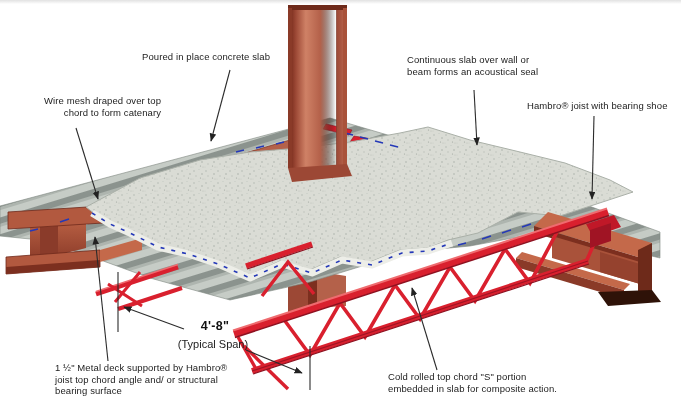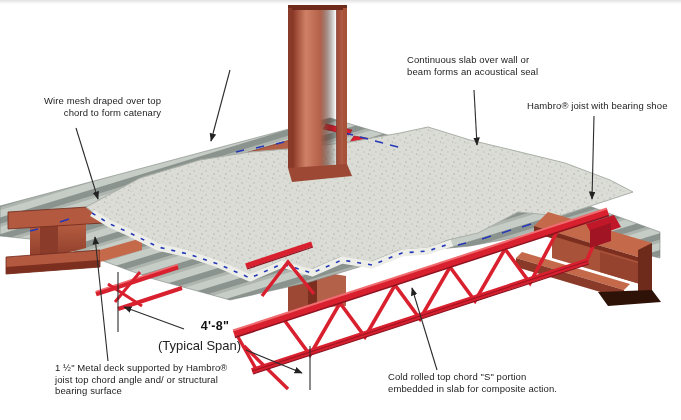--- a/index.html
+++ b/index.html
@@ -11,21 +11,21 @@
   .lbl{
     position:absolute;font-size:9.5px;line-height:11.5px;color:#222;
     white-space:pre-line;letter-spacing:0.1px;
   }
   .lbl.nowrap{white-space:nowrap;}
   .dim-value{
     position:absolute;font-size:12.5px;font-weight:600;color:#111;
     text-align:center;width:70px;letter-spacing:0.3px;
   }
   .dim-note{
-    position:absolute;font-size:13px;color:#222;width:110px;
+    position:absolute;font-size:11px;color:#222;text-align:center;width:110px;
   }
   .topfade{position:absolute;left:0;top:0;width:681px;height:4px;
     background:linear-gradient(#c9c9c9,rgba(255,255,255,0));opacity:.55;}
 </style>
 </head>
 <body>
 
 <div id="stage">
 
 <svg width="681" height="420" viewBox="0 0 681 420">
@@ -170,20 +170,21 @@
     <line x1="76" y1="128" x2="98" y2="199" marker-end="url(#arrow)"></line>
     <line x1="474" y1="90" x2="477" y2="145" marker-end="url(#arrow)"></line>
     <line x1="594" y1="116" x2="592" y2="199" marker-end="url(#arrow)"></line>
     <line x1="108" y1="361" x2="95" y2="237" marker-end="url(#arrow)"></line>
     <line x1="437" y1="370" x2="412" y2="288" marker-end="url(#arrow)"></line>
   </g>
 </svg>
 
 <div class="topfade"></div>
 
+<div class="lbl" style="left:142px;top:51px;">Poured in place concrete slab</div>
 
 <div class="lbl" style="left:44px;top:95px;text-align:right;">Wire mesh draped over top
 chord to form catenary</div>
 
 <div class="lbl nowrap" style="left:527px;top:100px;">Hambro® joist with bearing shoe</div>
 
 <div class="lbl" style="left:407px;top:54px;">Continuous slab over wall or
 beam forms an acoustical seal</div>
 
 <div class="lbl" style="left:55px;top:362px;">1 ½" Metal deck supported by Hambro®

